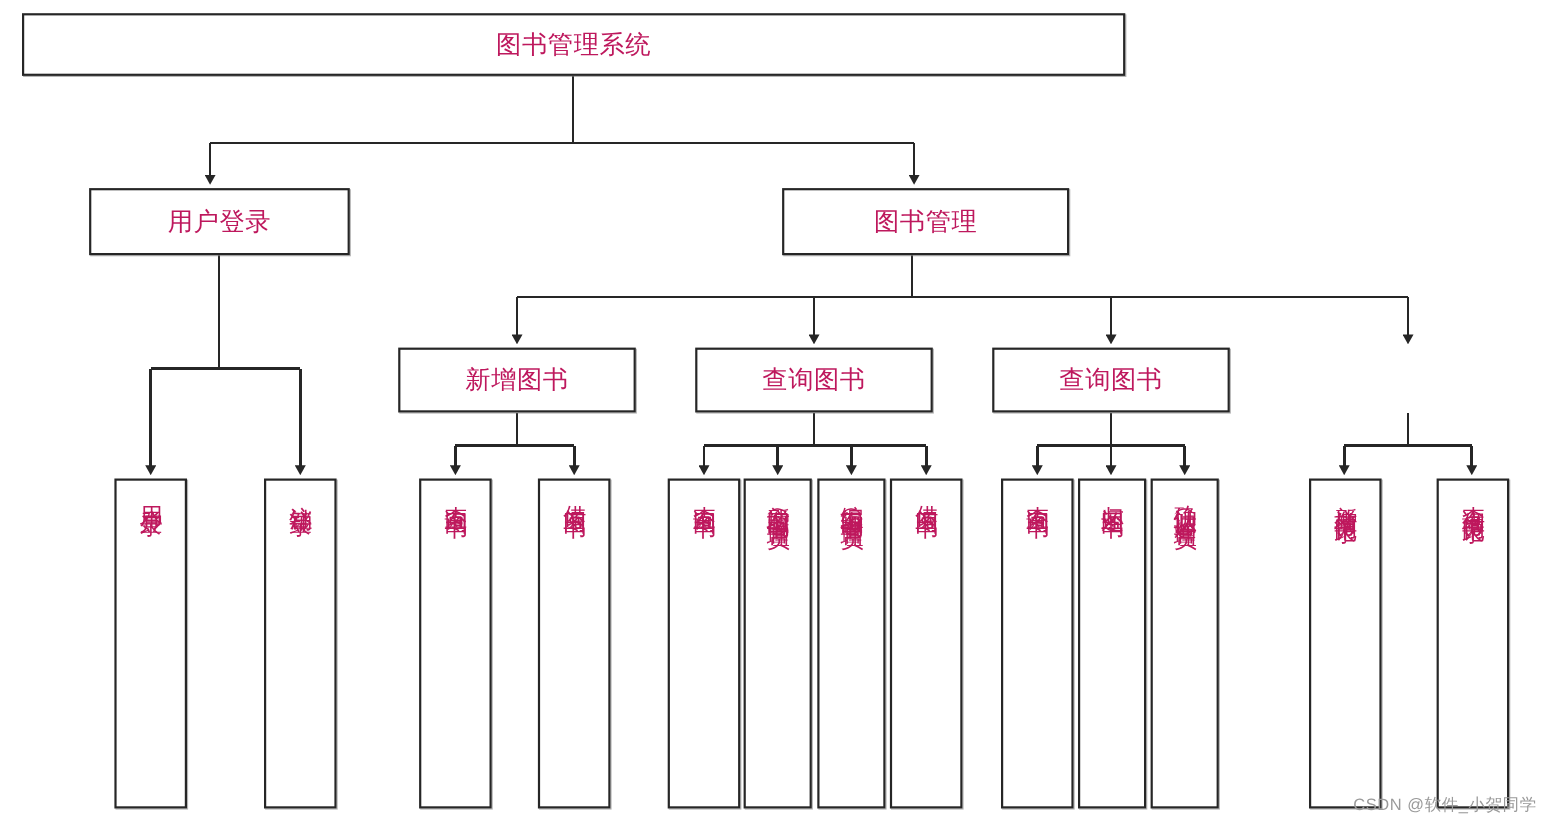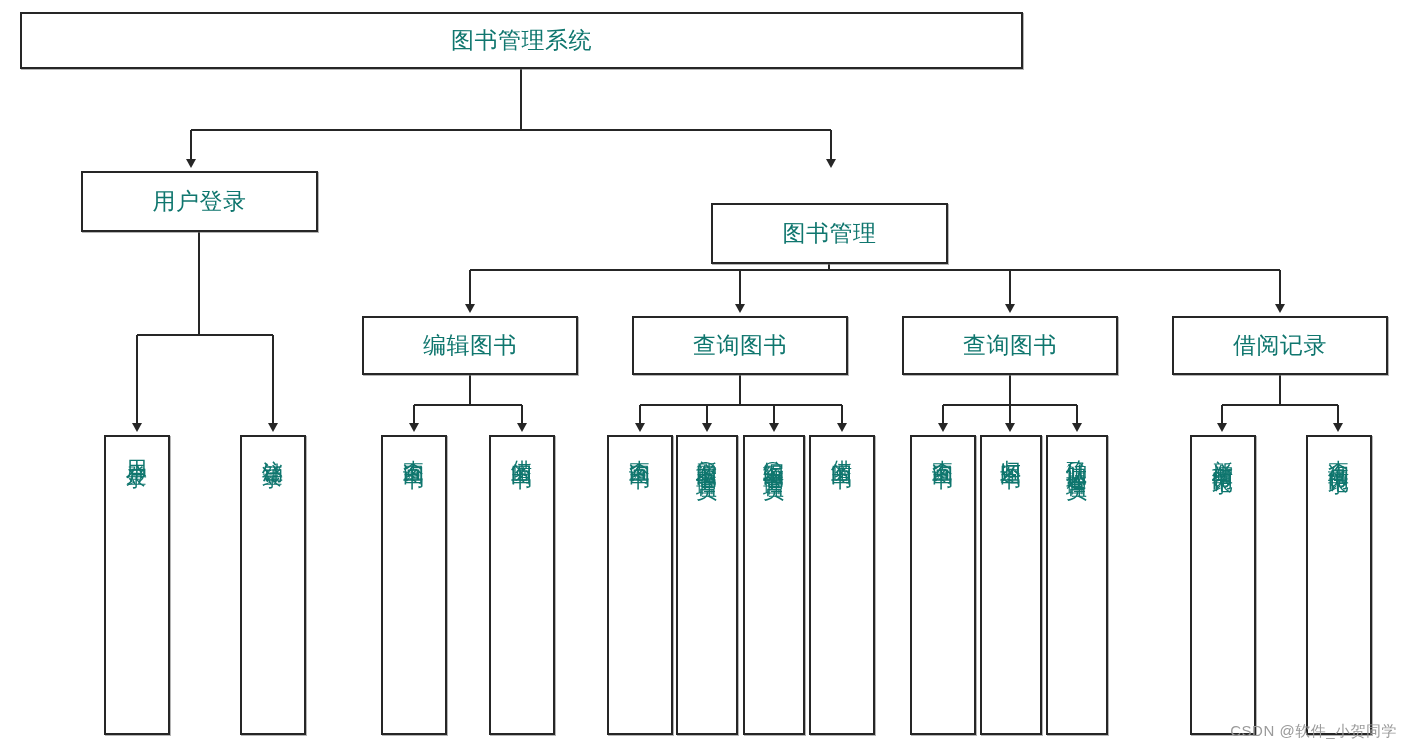--- a/index.html
+++ b/index.html
@@ -28,21 +28,21 @@
   }
   .node {
     position: absolute;
     box-sizing: border-box;
     background: #ffffff;
     border: 2px solid #262626;
     box-shadow: 1px 1px 0 rgba(120,120,120,0.55);
     display: flex;
     align-items: center;
     justify-content: center;
-    color: #0f766e;
+    color: #be185d;
   }
   .node-label {
     display: block;
     text-align: center;
     line-height: 1.12;
     white-space: pre-line;
   }
   
   .node.horiz .node-label {
     font-size: 23px;
@@ -132,35 +132,32 @@
     </g>
   </svg>
 
   <div class="node horiz root" style="left:20px; top:12px; width:1003px; height:57px;">
     <span class="node-label">图书管理系统</span>
   </div>
 
   <div class="node horiz" style="left:81px; top:171px; width:237px; height:61px;">
     <span class="node-label">用户登录</span>
   </div>
-  <div class="node horiz" style="left:711px; top:171px; width:237px; height:61px;margin-top:32px;">
+  <div class="node horiz" style="left:711px; top:171px; width:261px; height:61px;">
     <span class="node-label">图书管理</span>
   </div>
 
   <div class="node horiz" style="left:362px; top:316px; width:216px; height:59px;">
-    <span class="node-label">编辑图书</span>
+    <span class="node-label">新增图书</span>
   </div>
   <div class="node horiz" style="left:632px; top:316px; width:216px; height:59px;">
     <span class="node-label">查询图书</span>
   </div>
   <div class="node horiz" style="left:902px; top:316px; width:216px; height:59px;">
     <span class="node-label">查询图书</span>
-  </div>
-  <div class="node horiz" style="left:1172px; top:316px; width:216px; height:59px;">
-    <span class="node-label">借阅记录</span>
   </div>
 
   <div class="node vert" style="left:104px; top:435px; width:66px; height:300px;">
     <span class="node-label">用户登录</span>
   </div>
   <div class="node vert" style="left:240px; top:435px; width:66px; height:300px;">
     <span class="node-label">注销登录</span>
   </div>
 
   <div class="node vert" style="left:381px; top:435px; width:66px; height:300px;">

